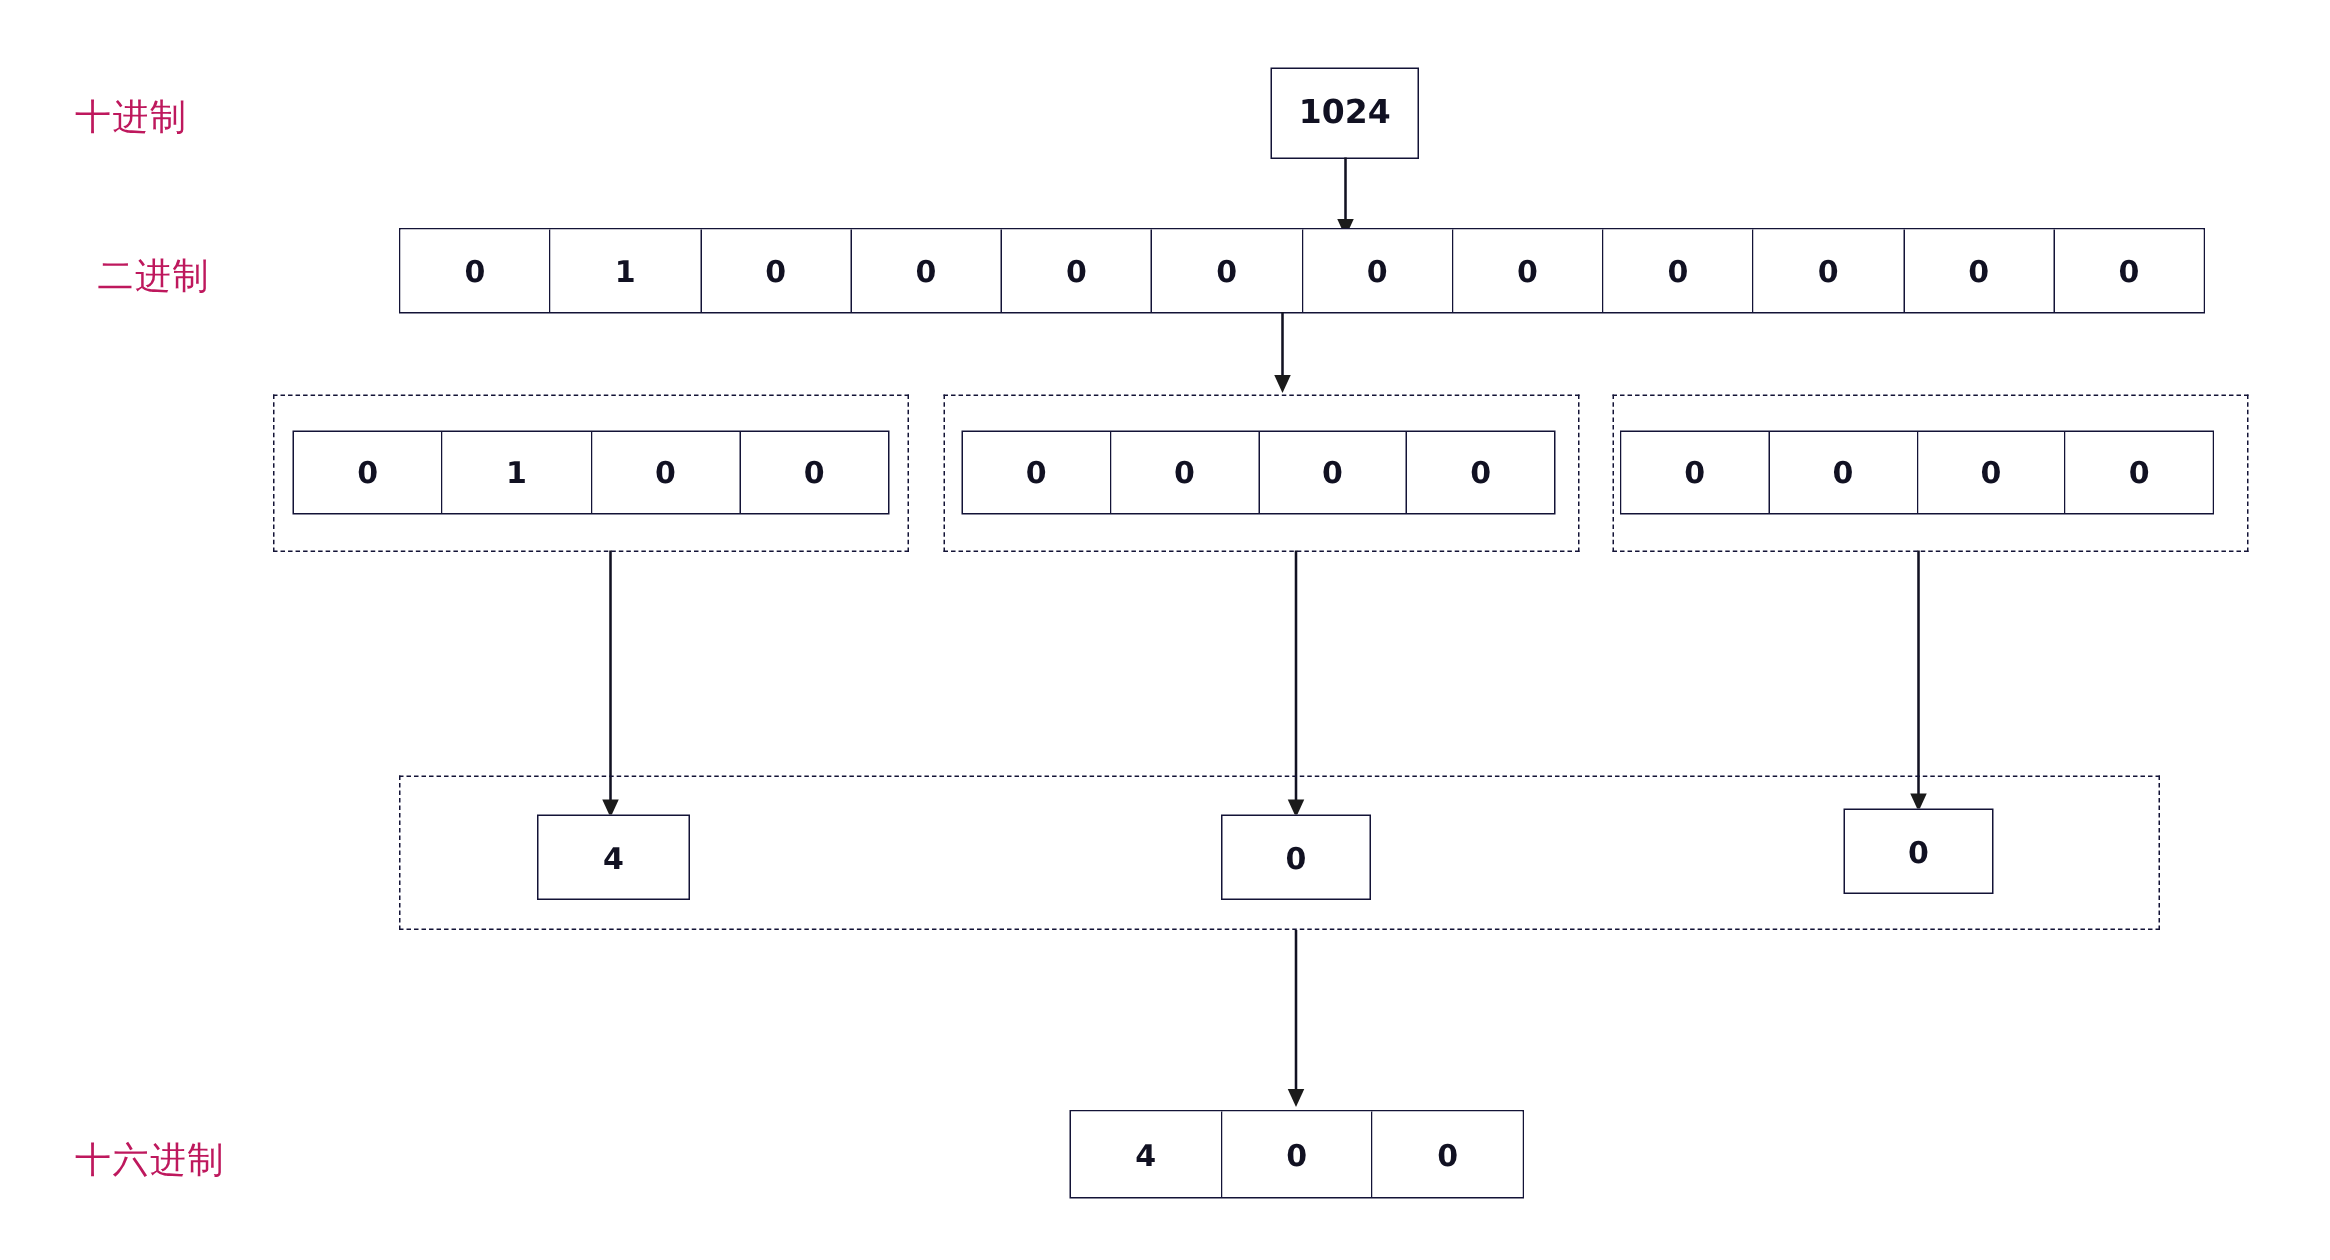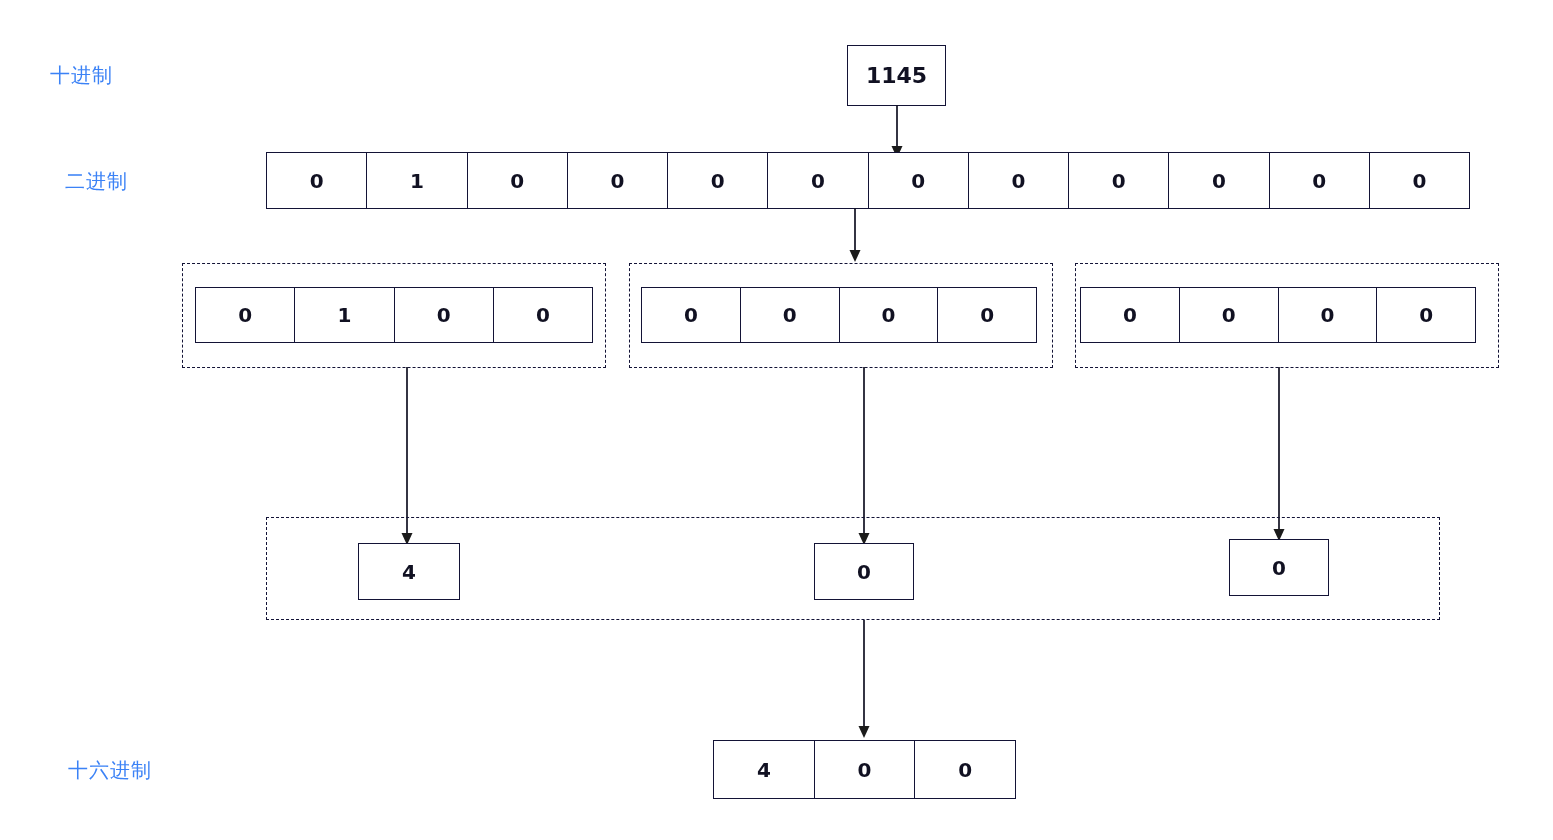--- a/index.html
+++ b/index.html
@@ -14,22 +14,22 @@
     position: relative;
     width: 1553px;
     height: 840px;
     background: #ffffff;
     overflow: hidden;
   }
 
   
   .row-label {
     position: absolute;
-    font-size: 20px;
-    color: #3b82f6;
+    font-size: 24px;
+    color: #be185d;
     font-family: Liberation Serif, serif;
     white-space: nowrap;
     letter-spacing: 1px;
   }
 
   
   .box {
     position: absolute;
     box-sizing: border-box;
     border: 1.6px solid #131336;
@@ -91,23 +91,23 @@
 </style>
 </head>
 <body>
 
 <div id="canvas">
 
   <div class="row-label" style="left:50px; top:62px;">十进制</div>
 
   <div class="row-label" style="left:50px; top:168px;margin-left:15px;">二进制</div>
 
-  <div class="row-label" style="left:68px; top:757px;">十六进制</div>
+  <div class="row-label" style="left:50px; top:757px;">十六进制</div>
 
-  <div class="box decimal-box" style="left:847px; top:45px; width:99px; height:61px;">1145</div>
+  <div class="box decimal-box" style="left:847px; top:45px; width:99px; height:61px;">1024</div>
 
   <svg class="connector" style="left:890px; top:105px; width:20px; height:55px;" viewBox="0 0 20 55">
     <line x1="7" y1="0" x2="7" y2="44"></line>
     <polygon points="7,53 1.5,41 12.5,41"></polygon>
   </svg>
 
   <div class="strip" id="binary-strip" style="left:266px; top:152px; width:1204px; height:57px;">
       <div class="cell" style="flex: 1 1 0px;">0</div>
       <div class="cell" style="flex: 1 1 0px;">1</div>
       <div class="cell" style="flex: 1 1 0px;">0</div>

